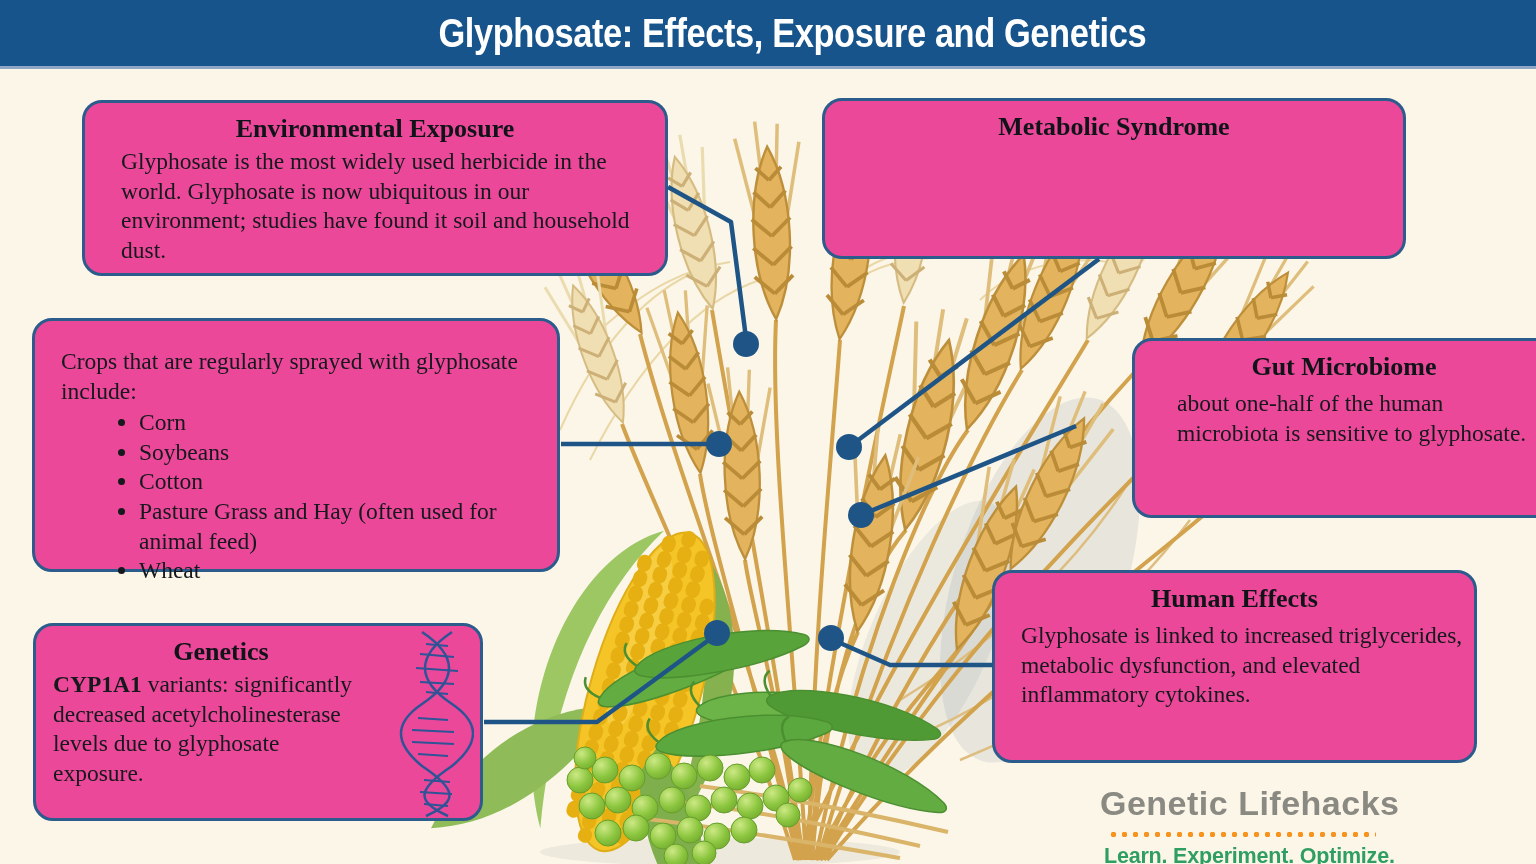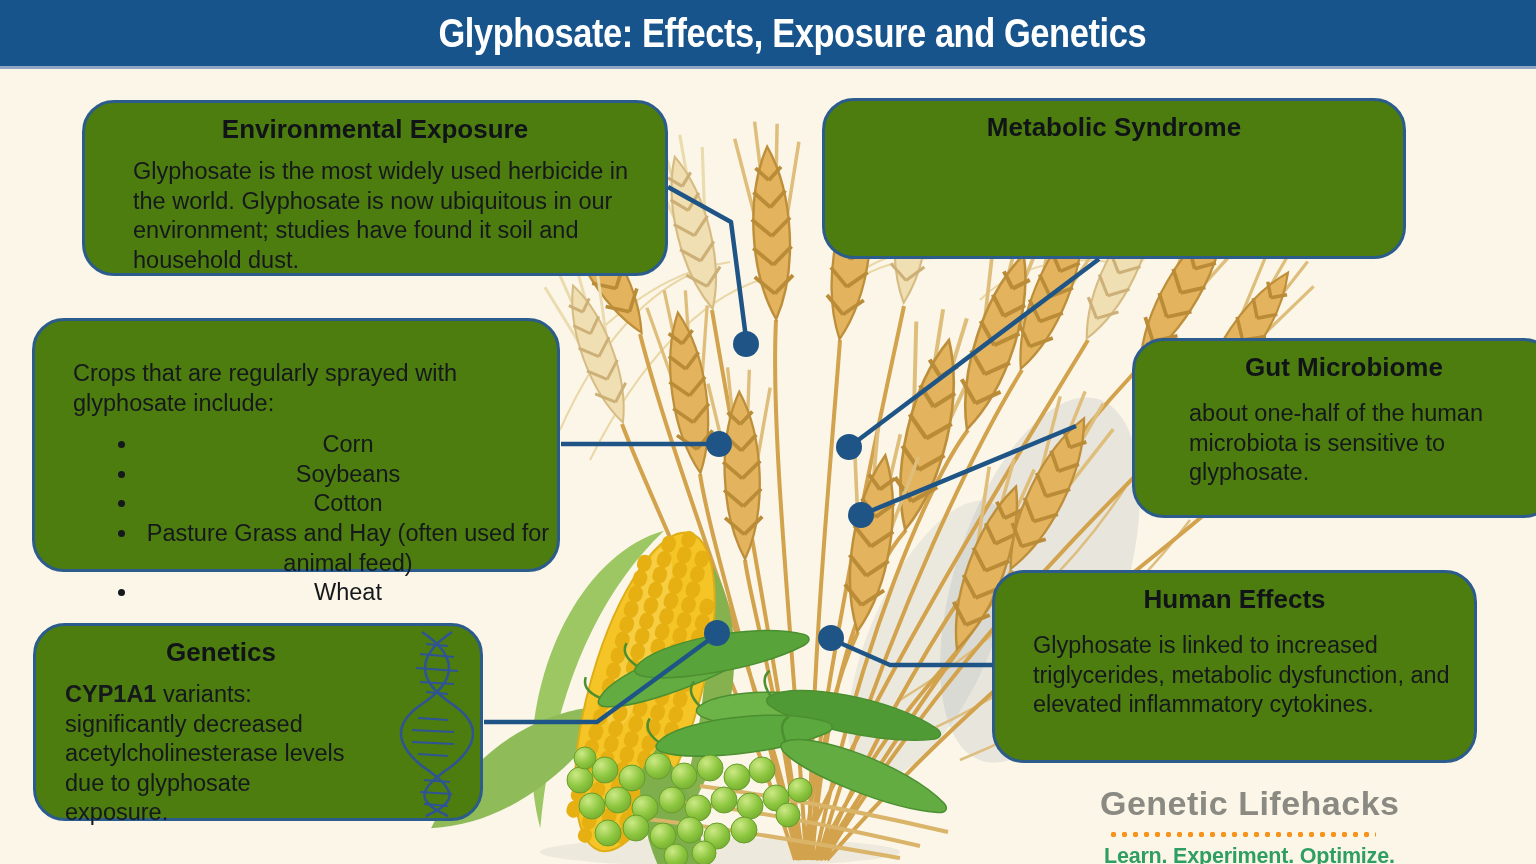--- a/index.html
+++ b/index.html
@@ -14,37 +14,37 @@
     position:absolute;left:0;top:0;width:1536px;height:66px;
     background:#17548C;border-bottom:3px solid #8FA6C4;
     display:flex;align-items:center;justify-content:center;z-index:25;padding-left:24px;
   }
   #header h1{
     margin:0;color:#ffffff;font-size:41px;font-weight:bold;letter-spacing:-.5px;
   }
   #header h1 span{display:inline-block;transform:scaleX(.84);}
   
   .box{
-    position:absolute;background:#4d7c0f;
-    border:3.5px solid #2B5C8C;border-radius:32px;
-    box-sizing:border-box;z-index:20;
+    position:absolute;background:#ec4899;
+    border:3.5px solid #2B5C8C;border-radius:20px;
+    box-sizing:border-box;z-index:20;font-family:Liberation Serif, serif;
   }
   .box h2{
     margin:11px 0 3px;text-align:center;
     font-size:26px;font-weight:bold;color:#101418;
   }
-  .box p{margin:12px;font-size:23.5px;line-height:1.26;color:#15181c;}
+  .box p{margin:0;font-size:23.5px;line-height:1.26;color:#15181c;}
   #box-env {left:82px;  top:100px; width:586px; height:176px;}
   #box-env  p{padding:0 10px 0 36px;}
   #box-met {left:822px; top:98px;  width:584px; height:161px;}
   #box-met  p{padding:0 14px 0 20px;}
   #box-crops{left:32px; top:318px; width:528px; height:254px;}
   #box-crops p{padding:26px 18px 0 26px;}
   #box-crops ul{margin:2px 0 0;padding:0 0 0 104px;list-style:disc;}
-  #box-crops li{font-size:23.5px;line-height:1.26;text-align:center;}
+  #box-crops li{font-size:23.5px;line-height:1.26;}
   #box-gut {left:1132px;top:338px; width:424px; height:180px;}
   #box-gut  p{padding:4px 10px 0 42px;}
   #box-gen {left:33px;  top:623px; width:450px; height:198px;}
   #box-gen h2{margin-right:74px;}
   #box-gen  p{padding:0 108px 0 17px;}
   #box-hum {left:992px; top:570px; width:485px; height:193px;}
   #box-hum  p{padding:4px 4px 0 26px;}
   .dna{position:absolute;right:6px;top:4px;}
   
   #produce{position:absolute;left:0;top:0;z-index:10;}

